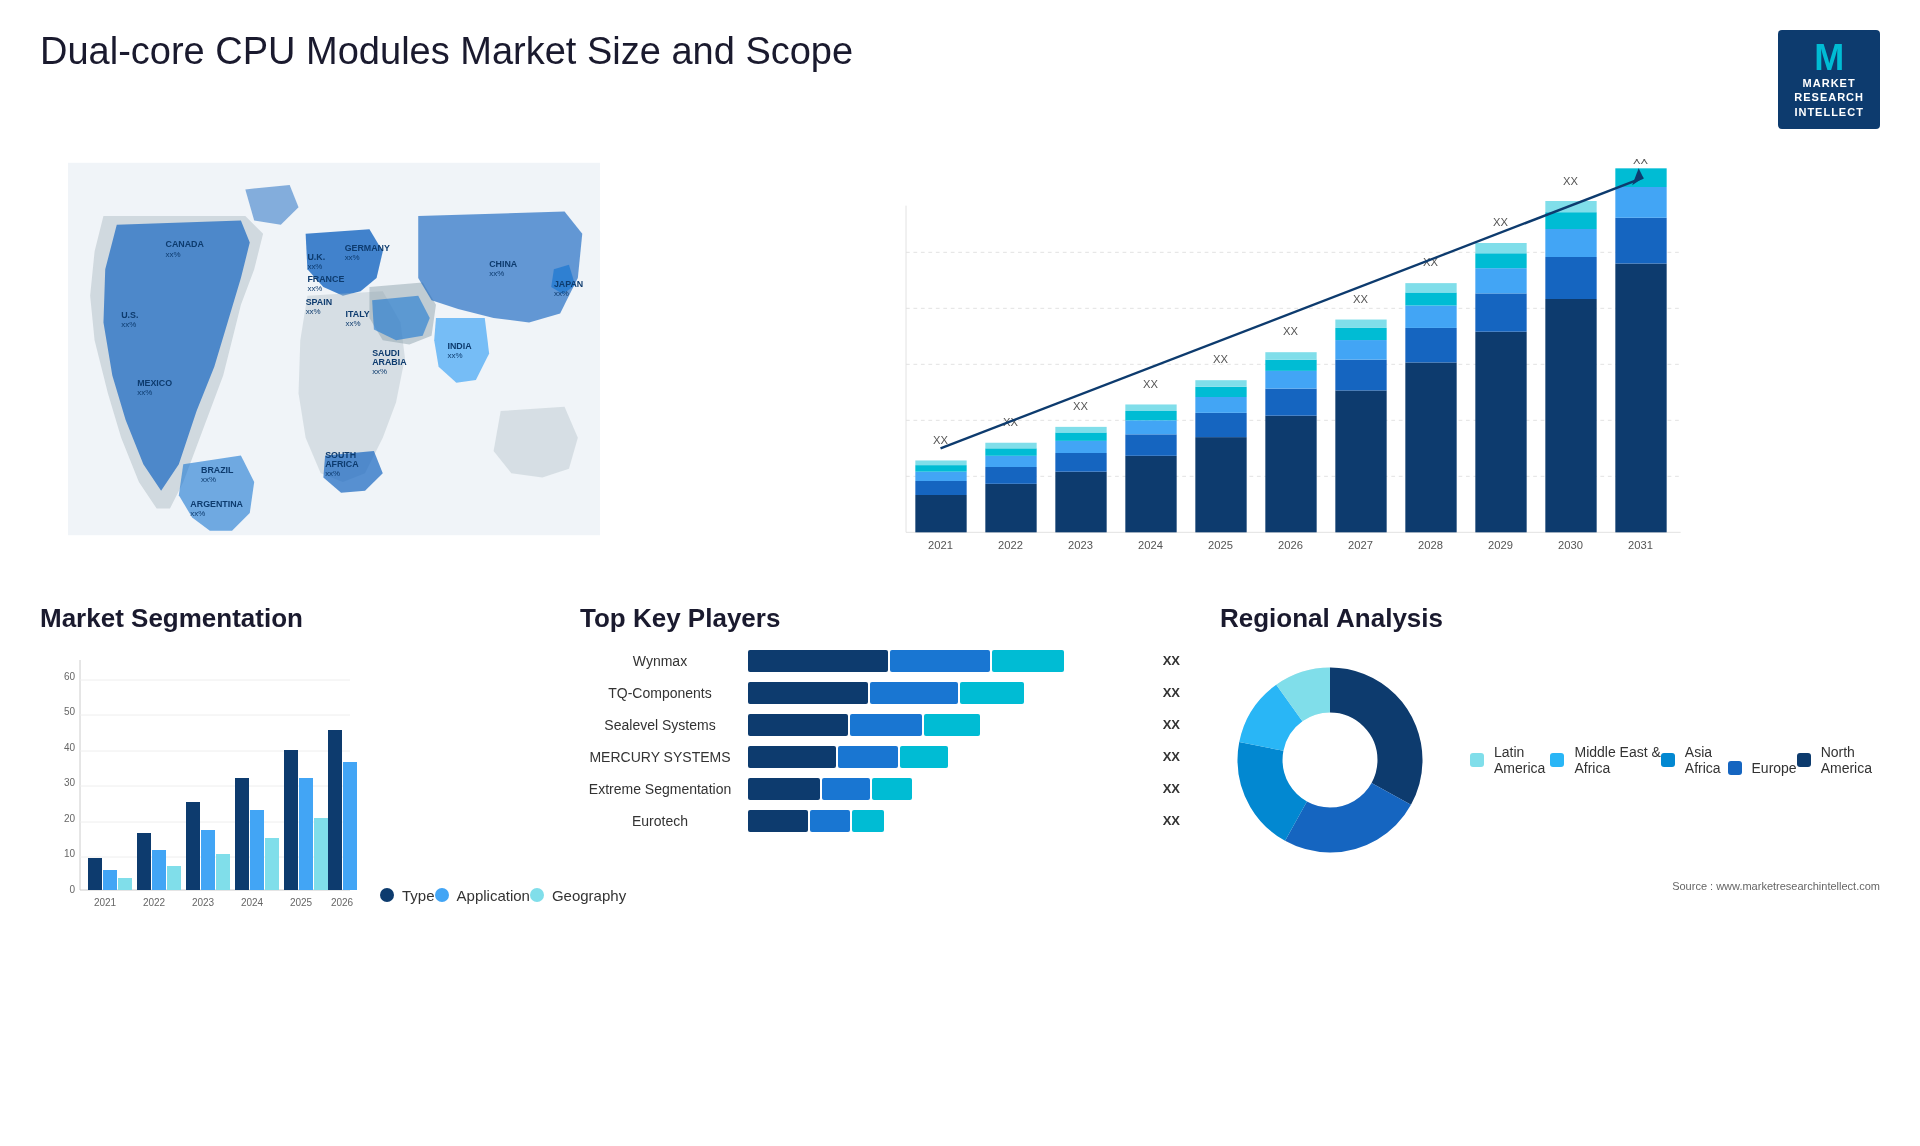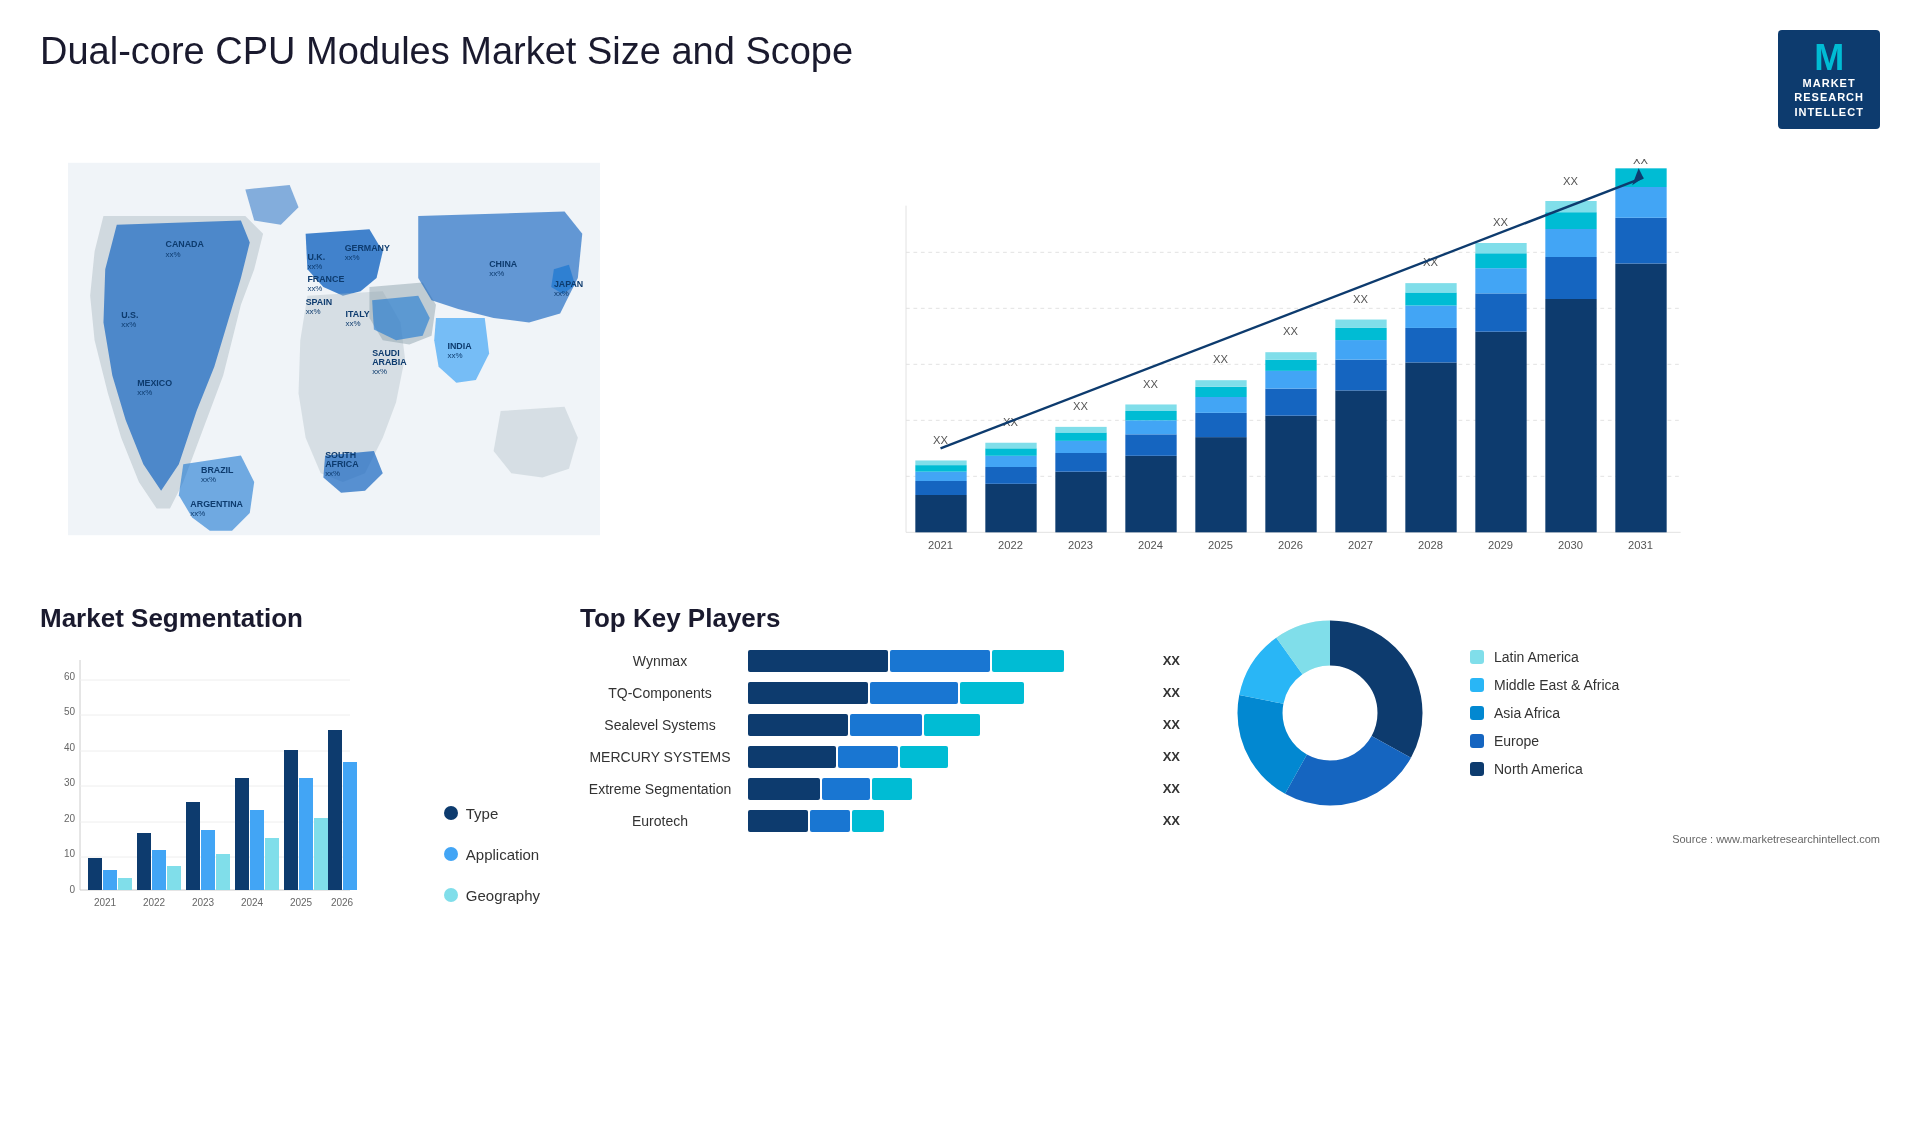--- a/index.html
+++ b/index.html
@@ -122,22 +122,21 @@
     .seg-inner {
       display: flex;
       align-items: flex-end;
       gap: 20px;
     }
     .seg-chart-area {
       flex: 1;
     }
     .seg-legend {
       display: flex;
-      flex-direction: column;
-      gap: 24px;
+      gap: 0;
       padding-bottom: 30px;
     }
     .legend-item {
       display: flex;
       align-items: center;
       gap: 8px;
       font-size: 15px;
       color: #333;
     }
     .legend-dot {
@@ -186,22 +185,21 @@
       align-items: center;
       gap: 30px;
     }
     .donut-container {
       width: 220px;
       height: 220px;
       flex-shrink: 0;
     }
     .regional-legend {
       display: flex;
-      flex-direction: column;
-      gap: 12px;
+      align-items: flex-end;
     }
     .reg-legend-item {
       display: flex;
       align-items: center;
       gap: 10px;
       font-size: 14px;
       color: #333;
     }
     .reg-dot {
       width: 14px;
@@ -565,20 +563,21 @@
         <div class="player-bar-container">
           <div class="player-bar-seg" style="background:#0d3b6e; width:15%;"></div>
           <div class="player-bar-seg" style="background:#1976d2; width:10%;"></div>
           <div class="player-bar-seg" style="background:#00bcd4; width:8%;"></div>
         </div>
         <span class="player-xx">XX</span>
       </div>
     </div>
 
     <div class="regional-section">
+      <h2 class="section-title">Regional Analysis</h2>
       <div class="regional-inner">
         <div class="donut-container">
           <svg viewBox="0 0 220 220" width="220" height="220">
 
             <circle cx="110" cy="110" r="70" fill="none" stroke="#f0f0f0" stroke-width="45"></circle>
 
             <circle cx="110" cy="110" r="70" fill="none" stroke="#0d3b6e" stroke-width="45" stroke-dasharray="145.1 294.72" stroke-dashoffset="0" transform="rotate(-90 110 110)"></circle>
 
             <circle cx="110" cy="110" r="70" fill="none" stroke="#1565c0" stroke-width="45" stroke-dasharray="109.95 329.87" stroke-dashoffset="-145.1" transform="rotate(-90 110 110)"></circle>
 

